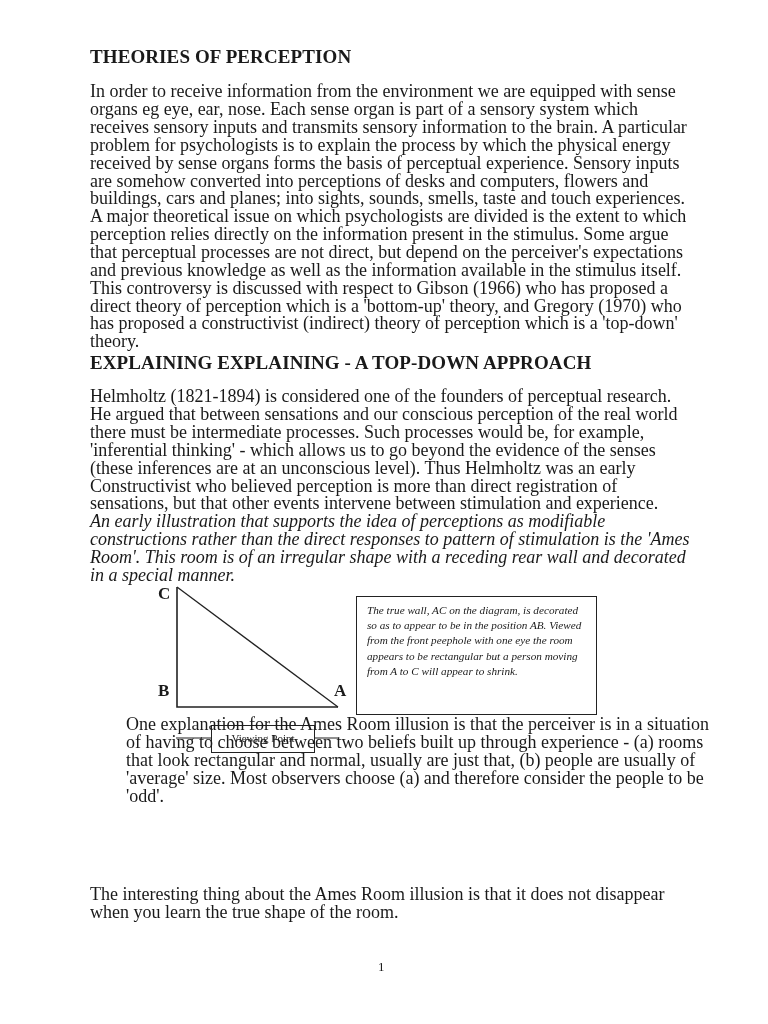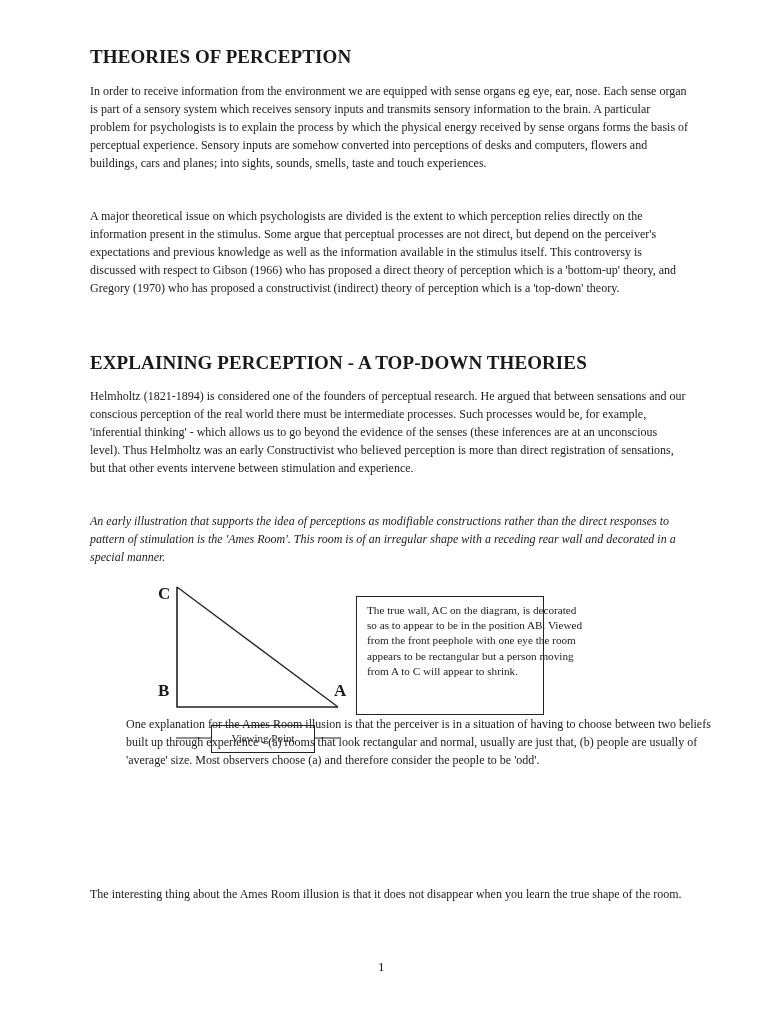--- a/index.html
+++ b/index.html
@@ -1,37 +1,37 @@
 <!DOCTYPE html>
 <html><head>
 <meta charset="utf-8">
 <style>
   html, body { margin:0; padding:0; background:#ffffff; }
   body { width:768px; height:1024px; position:relative; overflow:hidden;
          font-family:"Liberation Serif","DejaVu Serif",serif; color:#1a1a1a; }
   .heading { position:absolute; left:90px; font-weight:bold; font-size:19px; letter-spacing:0.1px; margin:0; }
-  .para { position:absolute; left:90px; width:600px; font-size:12px; line-height:17.9px; margin:0; }
+  .para { position:absolute; left:90px; width:600px; font-size:18px; line-height:17.9px; margin:0; }
   .diagram { position:absolute; left:0; top:0; width:768px; height:1024px; pointer-events:none; }
-  .note-box { position:absolute; left:356px; top:596px; width:188px; height:119px; border:1.3px solid #222; box-sizing:border-box; }
+  .note-box { position:absolute; left:356px; top:596px; width:241px; height:119px; border:1.3px solid #222; box-sizing:border-box;font-style:italic; }
   .note-text { position:absolute; left:10px; top:6px; width:220px; font-size:11.2px; line-height:15.2px; margin:0; }
   .vp-box { position:absolute; left:211px; top:725px; width:104px; height:28px; border:1.3px solid #222; box-sizing:border-box; background:#fff; }
   .vp-text { position:absolute; left:0; top:6px; width:100%; text-align:center; font-size:11px; }
   .label { position:absolute; font-weight:bold; font-size:17px; }
   .page-num { position:absolute; left:378px; top:959px; font-size:13px; }
 </style>
 </head>
 <body>
 
 <h1 class="heading" style="top:46px;">THEORIES OF PERCEPTION</h1>
 
 <p class="para" style="top:83px;">In order to receive information from the environment we are equipped with sense organs eg eye, ear, nose. Each sense organ is part of a sensory system which receives sensory inputs and transmits sensory information to the brain. A particular problem for psychologists is to explain the process by which the physical energy received by sense organs forms the basis of perceptual experience. Sensory inputs are somehow converted into perceptions of desks and computers, flowers and buildings, cars and planes; into sights, sounds, smells, taste and touch experiences.</p>
 
 <p class="para" style="top:208px;">A major theoretical issue on which psychologists are divided is the extent to which perception relies directly on the information present in the stimulus. Some argue that perceptual processes are not direct, but depend on the perceiver's expectations and previous knowledge as well as the information available in the stimulus itself. This controversy is discussed with respect to Gibson (1966) who has proposed a direct theory of perception which is a 'bottom-up' theory, and Gregory (1970) who has proposed a constructivist (indirect) theory of perception which is a 'top-down' theory.</p>
 
-<h2 class="heading" style="top:352px;">EXPLAINING PERCEPTION - A TOP-DOWN THEORIES</h2>
+<h2 class="heading" style="top:352px;">EXPLAINING EXPLAINING - A TOP-DOWN APPROACH</h2>
 
 <p class="para" style="top:388px;">Helmholtz (1821-1894) is considered one of the founders of perceptual research. He argued that between sensations and our conscious perception of the real world there must be intermediate processes. Such processes would be, for example, 'inferential thinking' - which allows us to go beyond the evidence of the senses (these inferences are at an unconscious level). Thus Helmholtz was an early Constructivist who believed perception is more than direct registration of sensations, but that other events intervene between stimulation and experience.</p>
 
 <p class="para" style="top:513px;font-style:italic;">An early illustration that supports the idea of perceptions as modifiable constructions rather than the direct responses to pattern of stimulation is the 'Ames Room'. This room is of an irregular shape with a receding rear wall and decorated in a special manner.</p>
 
 <div>
   <svg class="diagram" viewBox="0 0 768 1024">
     <polyline points="177,587 177,707 338,707" fill="none" stroke="#222" stroke-width="1.6"></polyline>
     <line x1="177" y1="587" x2="338" y2="707" stroke="#222" stroke-width="1.3"></line>
     <line x1="176" y1="738" x2="211" y2="738" stroke="#222" stroke-width="1.2"></line>

